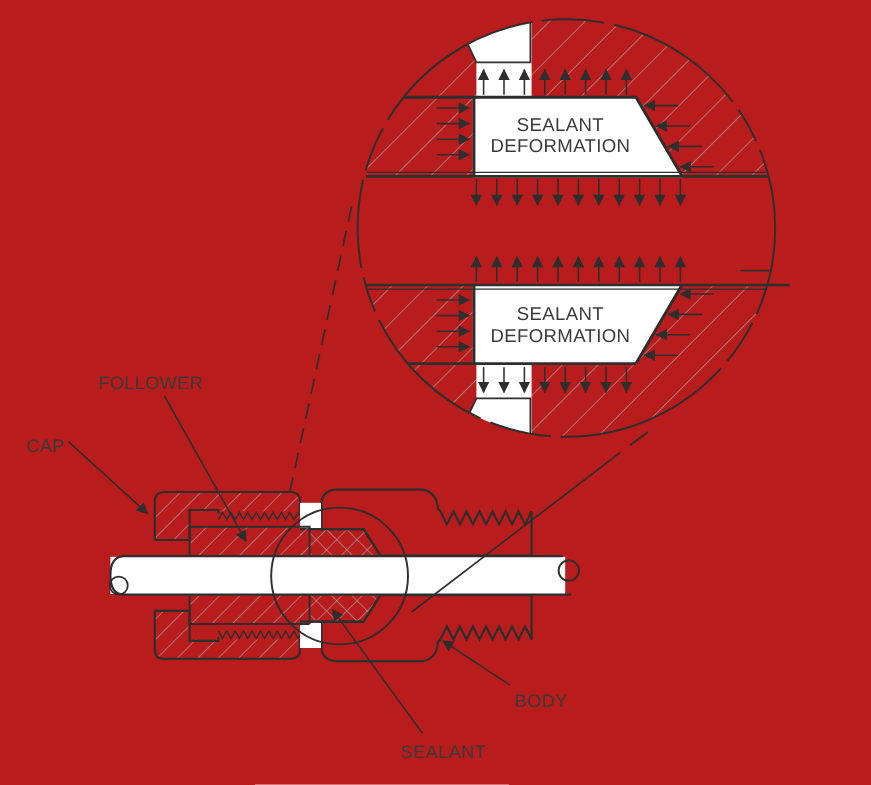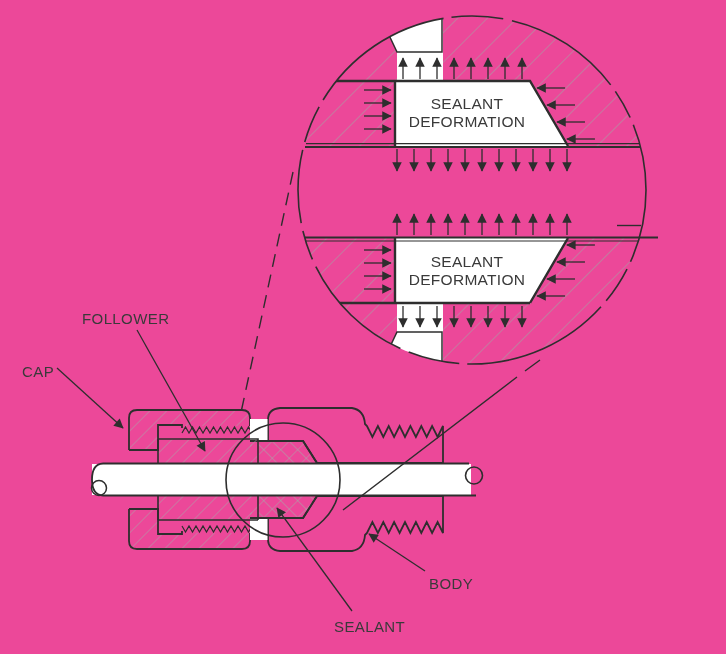--- a/index.html
+++ b/index.html
@@ -1,16 +1,16 @@
 <!DOCTYPE html>
 <html><head>
 <meta charset="utf-8">
 <style>
   html,body{margin:0;padding:0;background:#ffffff;}
-  .canvas{position:relative;width:726px;height:654px;background:#ec4899;overflow:hidden;
+  .canvas{position:relative;width:726px;height:654px;background:#b91c1c;overflow:hidden;
           font-family:"Liberation Sans", sans-serif;}
   svg{display:block;}
   .ln{stroke:#2e2e2e;fill:none;stroke-linecap:butt;}
   .arr{stroke:#2e2e2e;fill:none;stroke-width:1.3;}
   .lead{stroke:#2e2e2e;fill:none;stroke-width:1.3;}
   .det-text{font-family:"Liberation Sans", sans-serif;font-size:15.5px;fill:#3a3a3a;
             text-anchor:middle;letter-spacing:0.3px;}
   .lbl-text{font-family:"Liberation Sans", sans-serif;font-size:15px;fill:#3a3a3a;
             letter-spacing:0.4px;}
 </style>

